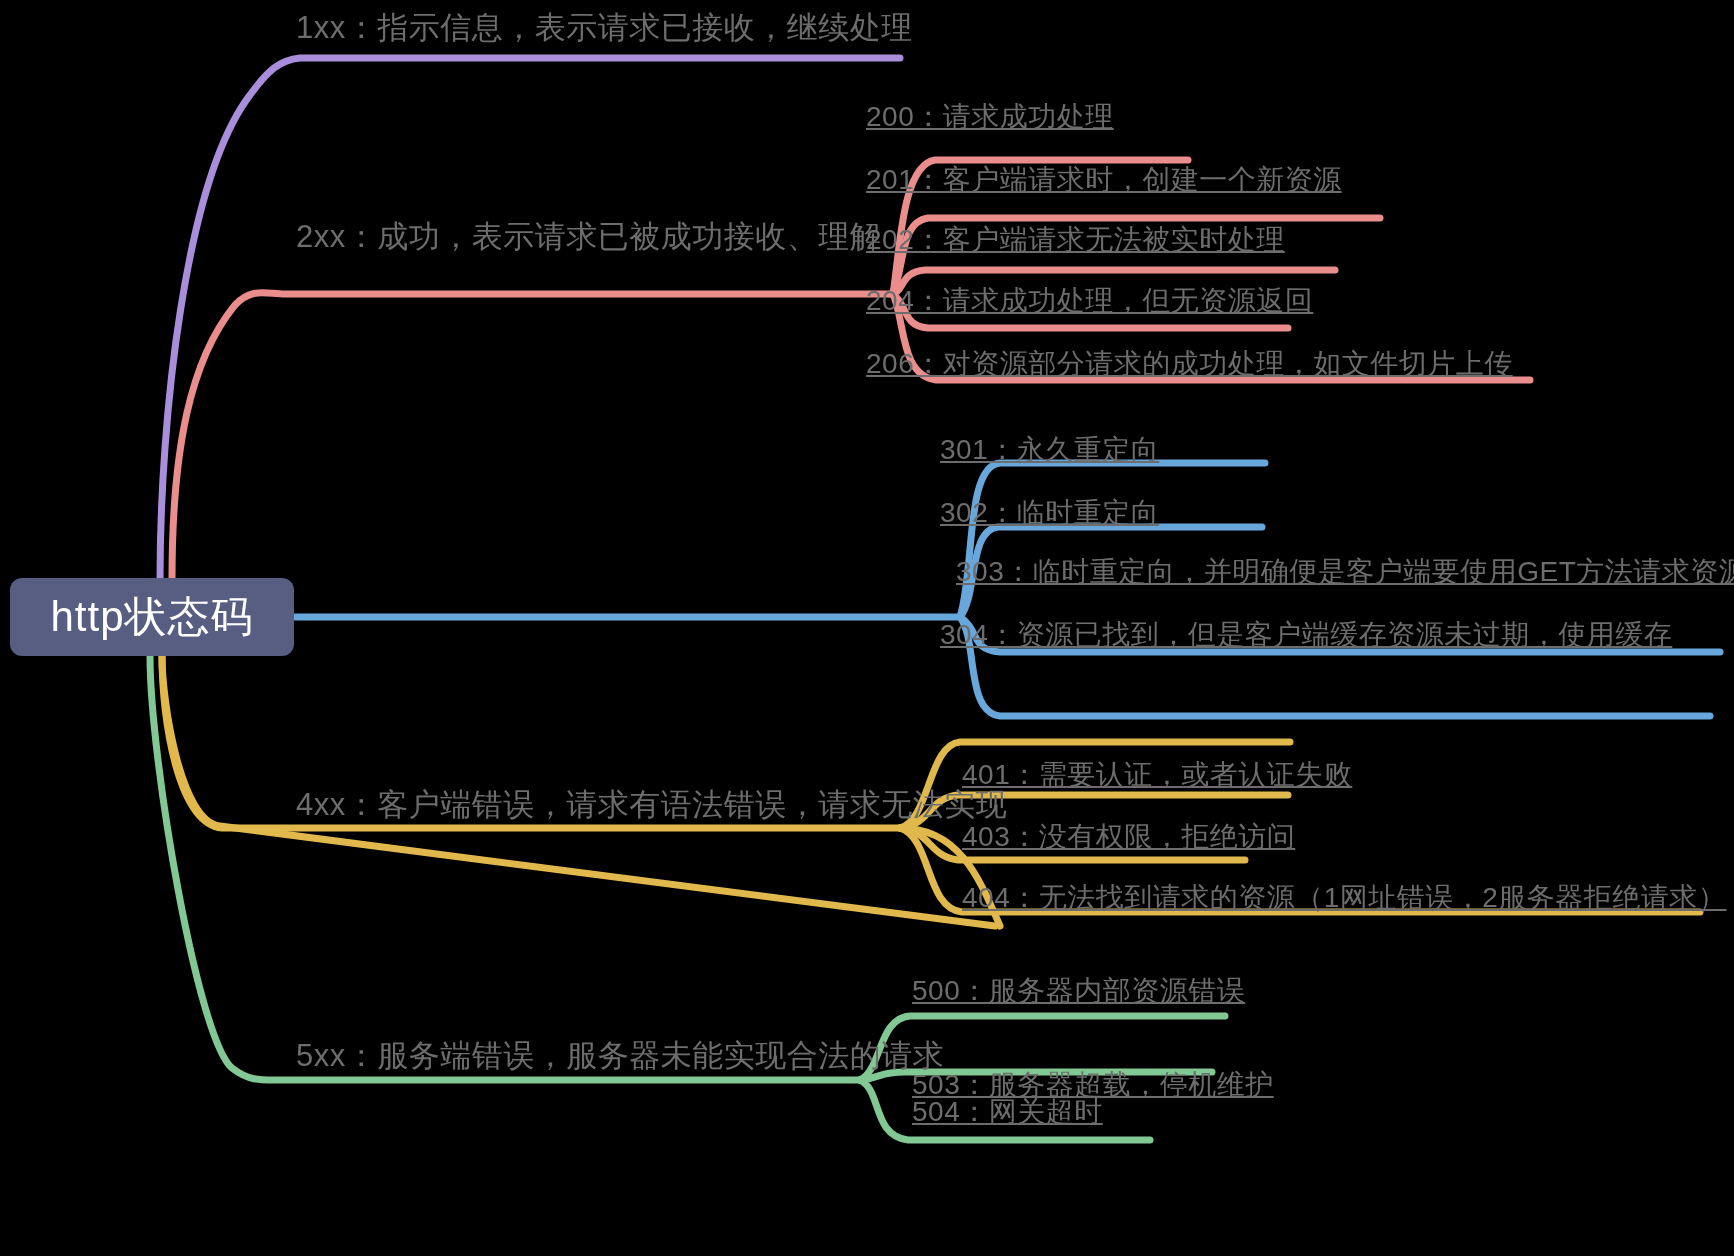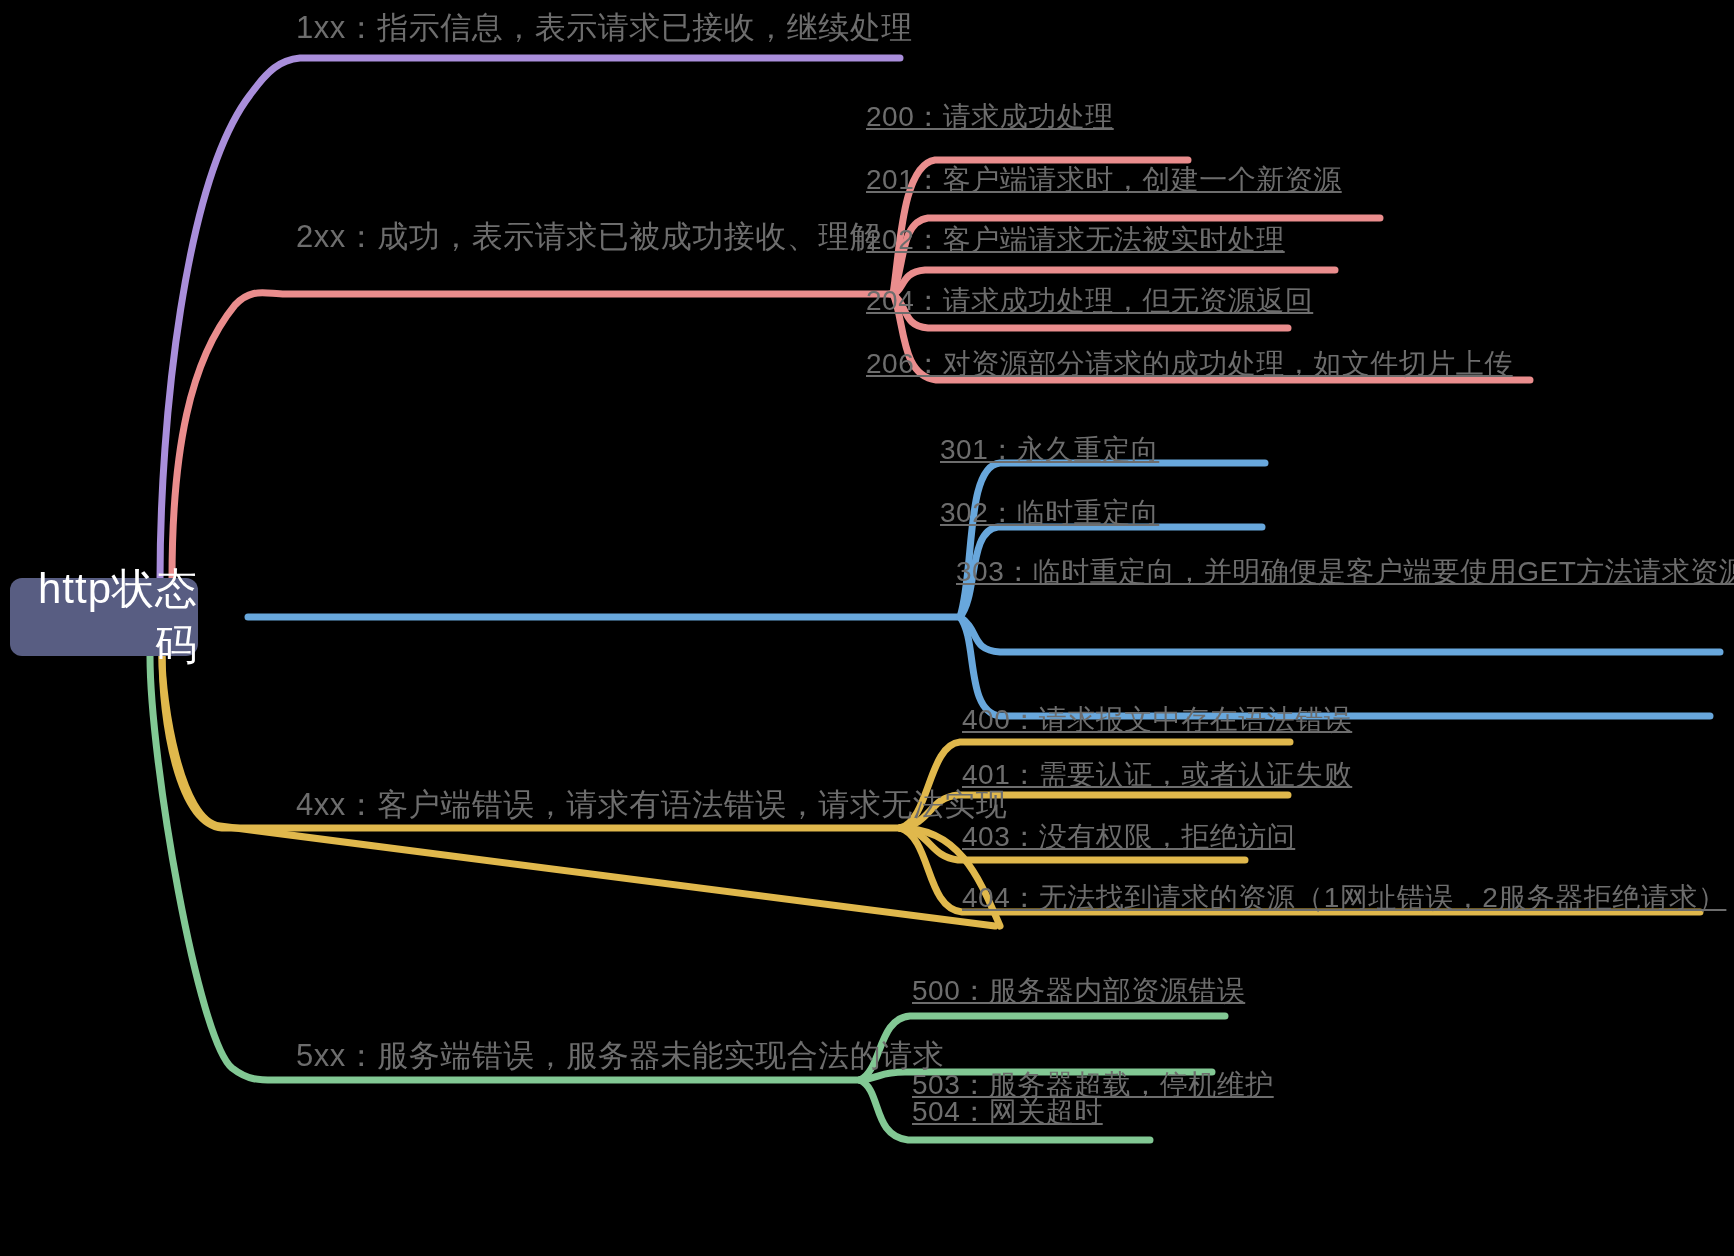--- a/index.html
+++ b/index.html
@@ -29,31 +29,30 @@
     white-space: nowrap;
     letter-spacing: 0.5px;
     line-height: 1;
   }
   .branch-label { font-size: 31px; }
   .leaf-label   { font-size: 28px; text-decoration: underline; }
   .root-node {
     position: absolute;
     left: 10px;
     top: 578px;
-    width: 188px;
+    width: 284px;
     height: 78px;
     background: #585d82;
     border-radius: 12px;
     display: flex;
     align-items: center;
     justify-content: center;
     color: #ffffff;
     font-size: 42px;
     letter-spacing: 1px;
-    text-align: right;
   }
 </style>
 </head>
 <body>
 
 <div id="canvas">
 
   <svg class="links" viewBox="0 0 1734 1256">
 
     <path d="M 160 580 C 160 420 185 180 250 95 C 268 70 280 60 300 58 L 900 58" stroke="#a98edb" stroke-width="7" fill="none" stroke-linecap="round"></path>
@@ -100,22 +99,22 @@
 
   <div class="node-label leaf-label" style="left:866px; top:103px;">200：请求成功处理</div>
   <div class="node-label leaf-label" style="left:866px; top:166px;">201：客户端请求时，创建一个新资源</div>
   <div class="node-label leaf-label" style="left:866px; top:226px;">202：客户端请求无法被实时处理</div>
   <div class="node-label leaf-label" style="left:866px; top:287px;">204：请求成功处理，但无资源返回</div>
   <div class="node-label leaf-label" style="left:866px; top:350px;">206：对资源部分请求的成功处理，如文件切片上传</div>
 
   <div class="node-label leaf-label" style="left:940px; top:436px;">301：永久重定向</div>
   <div class="node-label leaf-label" style="left:940px; top:499px;">302：临时重定向</div>
   <div class="node-label leaf-label" style="left:940px; top:558px;margin-left:16px;">303：临时重定向，并明确便是客户端要使用GET方法请求资源</div>
+  <div class="node-label leaf-label" style="left:940px; top:621px;">304：资源已找到，但是客户端缓存资源未过期，使用缓存</div>
 
-  <div class="node-label leaf-label" style="left:962px; top:706px;">400：请求报文中存在语法错误</div>
   <div class="node-label leaf-label" style="left:962px; top:761px;">401：需要认证，或者认证失败</div>
   <div class="node-label leaf-label" style="left:962px; top:823px;">403：没有权限，拒绝访问</div>
   <div class="node-label leaf-label" style="left:962px; top:884px;">404：无法找到请求的资源（1网址错误，2服务器拒绝请求）</div>
 
   <div class="node-label leaf-label" style="left:912px; top:977px;">500：服务器内部资源错误</div>
   <div class="node-label leaf-label" style="left:912px; top:1035px;margin-top:36px;">503：服务器超载，停机维护</div>
   <div class="node-label leaf-label" style="left:912px; top:1098px;">504：网关超时</div>
 
 </div>
 

